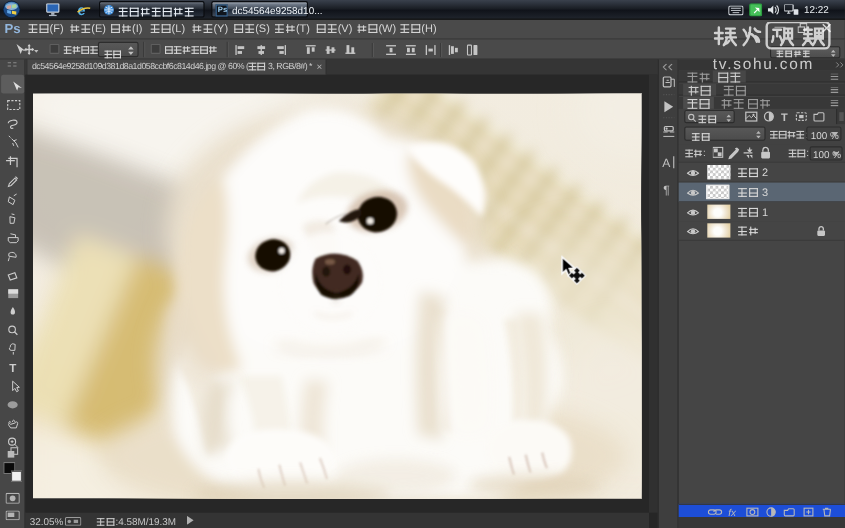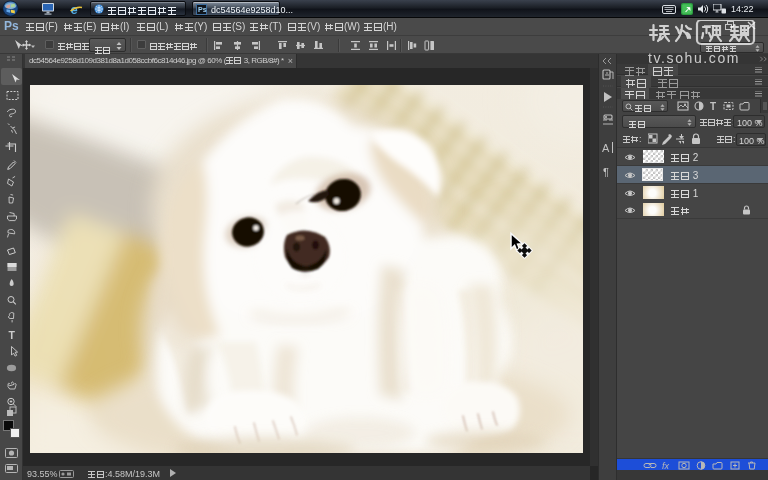--- a/index.html
+++ b/index.html
@@ -92,21 +92,21 @@
     </svg>
  <svg class="abs" style="left:698px;top:4px" width="11" height="10" viewBox="0 0 11 10">
       <path d="M0 3.5h2.5L5 1v8L2.5 6.5H0z" fill="#e2e6ea"></path>
       <path d="M6.5 2.5a3.5 3.5 0 0 1 0 5M8 1a5.5 5.5 0 0 1 0 8" stroke="#e2e6ea" stroke-width="1" fill="none"></path>
     </svg>
  <svg class="abs" style="left:713px;top:4px" width="13" height="10" viewBox="0 0 13 10">
       <rect x="0" y="0" width="8" height="6" rx=".8" fill="none" stroke="#dfe3e8" stroke-width="1.1"></rect>
       <path d="M2.5 8h3M4 6v2" stroke="#dfe3e8" stroke-width=".9"></path>
       <rect x="8.5" y="4.5" width="4.5" height="5" rx=".8" fill="#dfe3e8"></rect>
     </svg>
- <span class="abs" style="left:731px;top:4px;color:#e8ecf0;font-size:9px">14:22</span>
+ <span class="abs" style="left:731px;top:4px;color:#e8ecf0;font-size:9px">12:22</span>
 </div>
 <div class="abs" id="menubar">
  <span class="abs" style="left:4px;top:1px;font-size:12px;font-weight:bold;color:#93b7dd">Ps</span>
  <span class="txt" style="left:25px;top:3px"><i class="h"></i><i class="h v2"></i>(F)</span>
  <span class="txt" style="left:63px;top:3px"><i class="h v3"></i><i class="h"></i>(E)</span>
  <span class="txt" style="left:100px;top:3px"><i class="h v2"></i><i class="h v3"></i>(I)</span>
  <span class="txt" style="left:136px;top:3px"><i class="h"></i><i class="h v2"></i>(L)</span>
  <span class="txt" style="left:174px;top:3px"><i class="h v3"></i><i class="h"></i>(Y)</span>
  <span class="txt" style="left:212px;top:3px"><i class="h v2"></i><i class="h"></i>(S)</span>
  <span class="txt" style="left:249px;top:3px"><i class="h"></i><i class="h v3"></i>(T)</span>
@@ -294,21 +294,21 @@
       <circle cx="6.5" cy="5" r="2.6" fill="#b5b5b5"></circle>
     </svg>
  <svg class="abs" style="left:5px;top:410px" width="13" height="9" viewBox="0 0 13 9">
       <rect x=".5" y=".5" width="12" height="8" rx="1" fill="none" stroke="#b5b5b5"></rect>
       <rect x="2" y="2" width="6" height="4" fill="#b5b5b5"></rect>
     </svg>
 </div>
 <div class="abs" id="docarea"></div>
 <div class="abs" id="scrollcol"></div>
 <div class="abs" id="statusbar">
- <span class="abs" style="left:4px;top:3px">93.55%</span>
+ <span class="abs" style="left:4px;top:3px">32.05%</span>
  <svg class="abs" style="left:36px;top:4px" width="15" height="8" viewBox="0 0 15 8">
       <rect x=".5" y=".5" width="14" height="7" rx="1" fill="none" stroke="#9a9a9a"></rect>
       <circle cx="4" cy="4" r="1.6" fill="#9a9a9a"></circle>
       <rect x="8" y="2.5" width="4" height="3" fill="#9a9a9a"></rect>
     </svg>
  <span class="abs" style="left:64px;top:3px"><i class="h hs" style="width:7px;height:7px"></i><i class="h hs v2" style="width:7px;height:7px"></i>:4.58M/19.3M</span>
  <svg class="abs" style="left:146px;top:3px" width="8" height="8" viewBox="0 0 8 8">
       <path d="M1 0l6 4-6 4z" fill="#b0b0b0"></path>
     </svg>
 </div>

